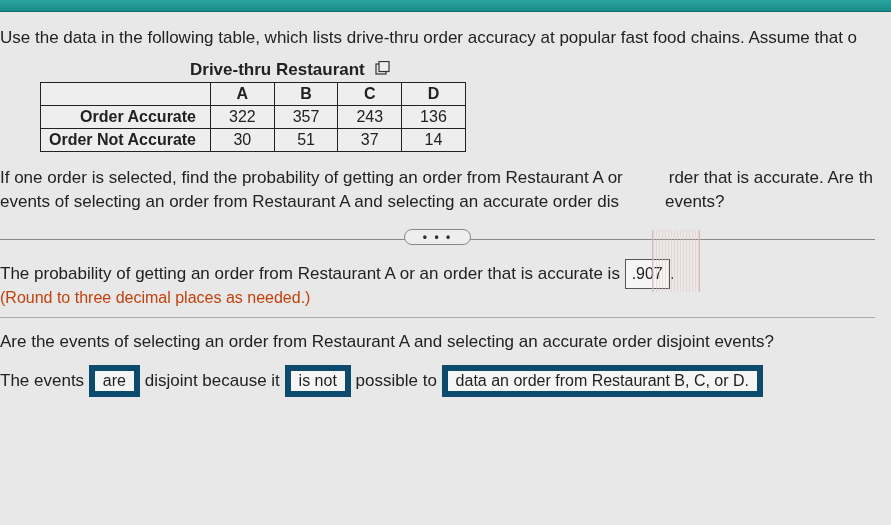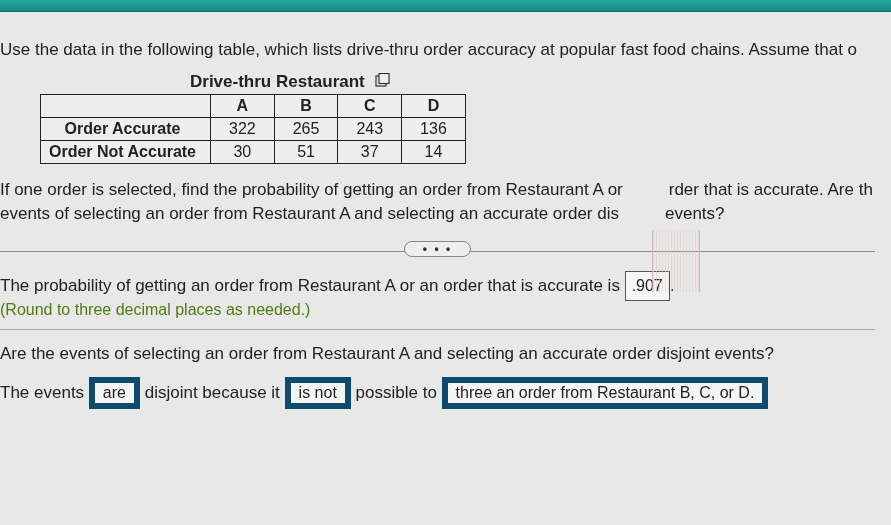--- a/index.html
+++ b/index.html
@@ -11,21 +11,21 @@
     height: 525px;
     overflow: hidden;
     position: relative;
   }
   .topbar {
     height: 12px;
     background: linear-gradient(#2aa5a0, #1a8a86);
     border-bottom: 1px solid #0d6e6a;
   }
   .page {
-    padding: 20px 16px 0 0;
+    padding: 8px 16px 0 0;
     color: #222;
   }
   .question-text {
     font-size: 17px;
     line-height: 1.4;
     margin: 6px 0 10px 0;
   }
   .table-wrap {
     margin: 10px 0 14px 40px;
   }
@@ -43,21 +43,21 @@
     font-size: 16px;
     margin-top: 2px;
   }
   table.data th, table.data td {
     border: 1px solid #222;
     padding: 2px 18px;
     text-align: center;
     background: #eeeeee;
   }
   table.data td.rowhead {
-    text-align: center;
+    text-align: right;
     font-weight: bold;
     padding: 2px 14px 2px 8px;
     width: 170px;
   }
   table.data th { font-weight: bold; }
   table.data .corner { border-top:1px solid #222; border-left:1px solid #222; background:#eeeeee; }
   .question2 {
     font-size: 17px;
     line-height: 1.45;
     margin: 4px 0 24px 0;
@@ -78,21 +78,21 @@
     letter-spacing: 2px;
     color: #333;
     font-weight: bold;
   }
   .answer-block {
     font-size: 17px;
     line-height: 1.6;
   }
   .hint {
     font-size: 16px;
-    color: #4d7c0f;
+    color: #c2410c;
   }
   .hr-thin { border-top: 1px solid #aaa; margin: 10px 0; }
   .inline-input {
     display: inline-block;
     border: 1px solid #555;
     background: #f5f5f5;
     min-width: 42px;
     text-align: center;
     padding: 1px 6px;
     font-size: 16px;
@@ -152,21 +152,21 @@
           <tr>
         <th class="corner"></th>
         <th>A</th>
         <th>B</th>
         <th>C</th>
         <th>D</th>
       </tr>
       <tr>
         <td class="rowhead">Order Accurate</td>
         <td>322</td>
-        <td>265</td>
+        <td>357</td>
         <td>243</td>
         <td>136</td>
       </tr>
       <tr>
         <td class="rowhead">Order Not Accurate</td>
         <td>30</td>
         <td>51</td>
         <td>37</td>
         <td>14</td>
       </tr>
@@ -193,18 +193,18 @@
   <div class="hr-thin"></div>
 
   <div class="answer-block">Are the events of selecting an order from Restaurant A and selecting an accurate order disjoint events?</div>
 
   <div class="events-line">
     <span>The events</span>
     <span class="sel">are</span>
     <span>disjoint because it</span>
     <span class="sel">is not</span>
     <span>possible to</span>
-    <span class="sel">three an order from Restaurant B, C, or D.</span>
+    <span class="sel">data an order from Restaurant B, C, or D.</span>
   </div>
 
 </div>
 
 <div class="paper-overlay"></div>
 
 </body></html>

